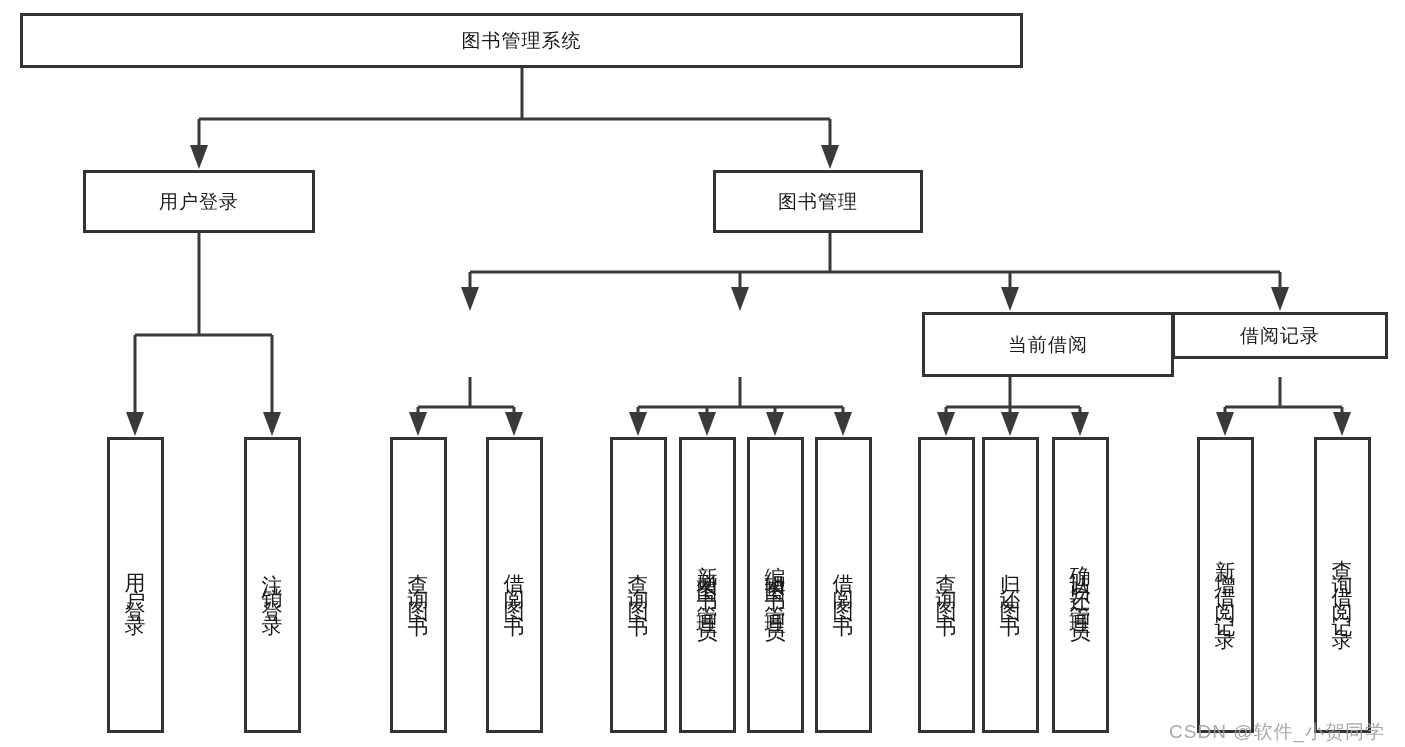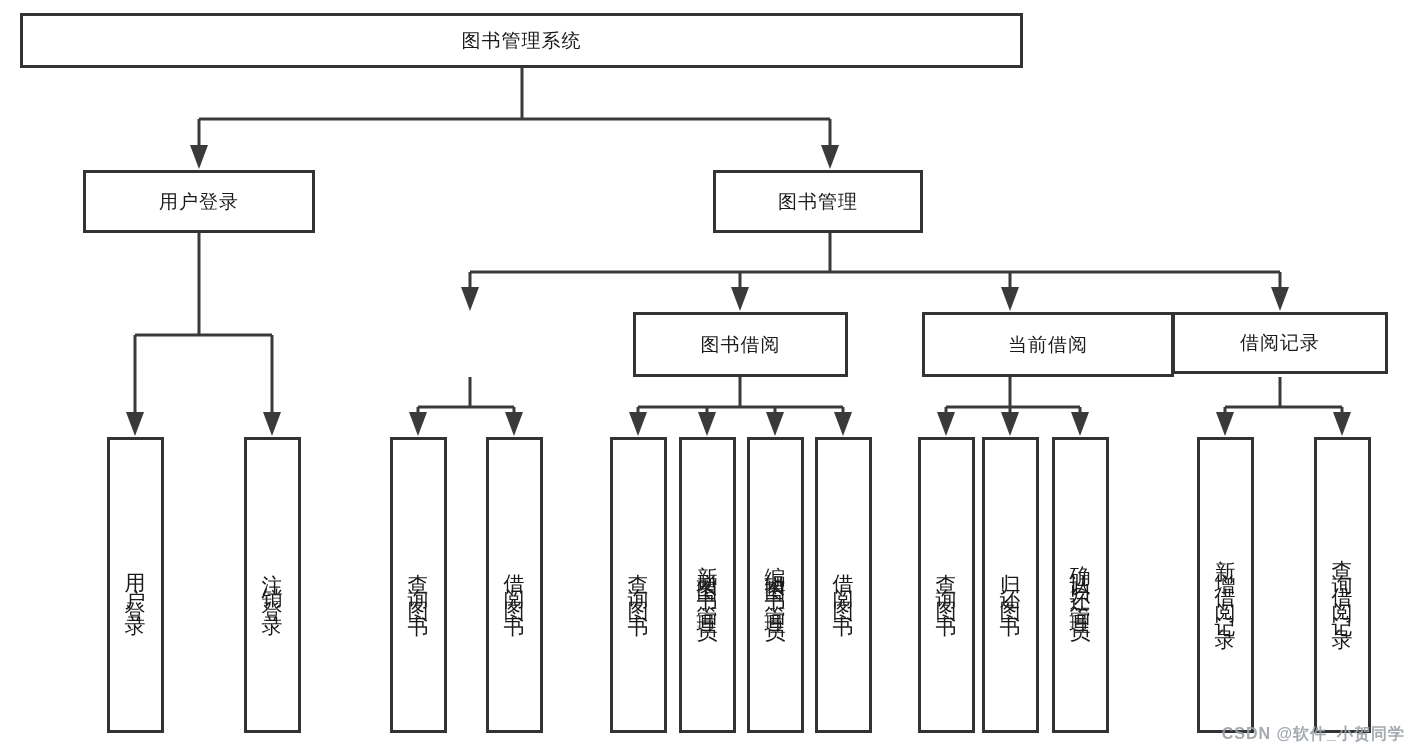--- a/index.html
+++ b/index.html
@@ -9,23 +9,23 @@
   svg.connectors { position:absolute; left:0; top:0; }
   svg.connectors path { fill:none; stroke:var(--line,#3a3a3a); stroke-width:3; }
   svg.connectors polygon { fill:var(--line,#3a3a3a); stroke:none; }
   .box { position:absolute; box-sizing:border-box; background:var(--fill,#ffffff);
          border:3px solid var(--border,#333333); color:var(--text,#1a1a1a);
          display:flex; align-items:center; justify-content:center; z-index:2; }
   .h { font-size:19px; letter-spacing:1px; white-space:nowrap; }
   .v { writing-mode:vertical-rl; text-orientation:mixed; font-size:21px;
        letter-spacing:14px; line-height:1; }
   .v.long { letter-spacing:8px; }
-  .watermark { position:absolute; right:0; bottom:2px; z-index:3;
-               font-size:16px; letter-spacing:1px; color:var(--watermark,#9ba1a8);
-               opacity:0.9; white-space:nowrap;font-weight:bold; }
+  .watermark { position:absolute; right:20px; bottom:2px; z-index:3;
+               font-size:19px; letter-spacing:1px; color:var(--watermark,#9ba1a8);
+               opacity:0.9; white-space:nowrap; }
 </style>
 </head>
 <body>
 
 <div id="canvas">
 
   <svg class="connectors" width="1405" height="747" viewBox="0 0 1405 747" aria-hidden="true">
 
     <path d="M522 68 V119 M199 119 H830 M199 119 V148 M830 119 V148"></path>
 
@@ -62,23 +62,22 @@
     <polygon points="1071,412 1089,412 1080,436"></polygon>
     <polygon points="1216,412 1234,412 1225,436"></polygon>
     <polygon points="1333,412 1351,412 1342,436"></polygon>
   </svg>
 
   <div class="box h" style="left:20px;top:13px;width:1003px;height:55px">图书管理系统</div>
 
   <div class="box h" style="left:83px;top:170px;width:232px;height:63px">用户登录</div>
   <div class="box h" style="left:713px;top:170px;width:210px;height:63px">图书管理</div>
 
-  <div class="box h" style="left:633px;top:312px;width:215px;height:65px">图书借阅</div>
   <div class="box h" style="left:922px;top:312px;width:252px;height:65px">当前借阅</div>
-  <div class="box h" style="left:1172px;top:312px;width:216px;height:62px">借阅记录</div>
+  <div class="box h" style="left:1172px;top:312px;width:216px;height:47px">借阅记录</div>
 
   <div class="box v" style="left:107px;top:437px;width:57px;height:296px">用户登录</div>
   <div class="box v" style="left:244px;top:437px;width:57px;height:296px">注销登录</div>
 
   <div class="box v" style="left:390px;top:437px;width:57px;height:296px">查询图书</div>
   <div class="box v" style="left:486px;top:437px;width:57px;height:296px">借阅图书</div>
 
   <div class="box v" style="left:610px;top:437px;width:57px;height:296px">查询图书</div>
   <div class="box v long" style="left:679px;top:437px;width:57px;height:296px">新增图书（管理员）</div>
   <div class="box v long" style="left:747px;top:437px;width:57px;height:296px">编辑图书（管理员）</div>

